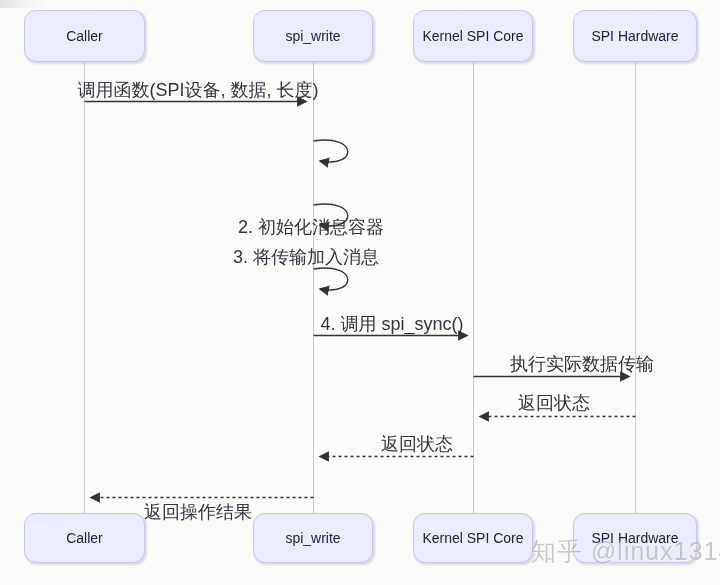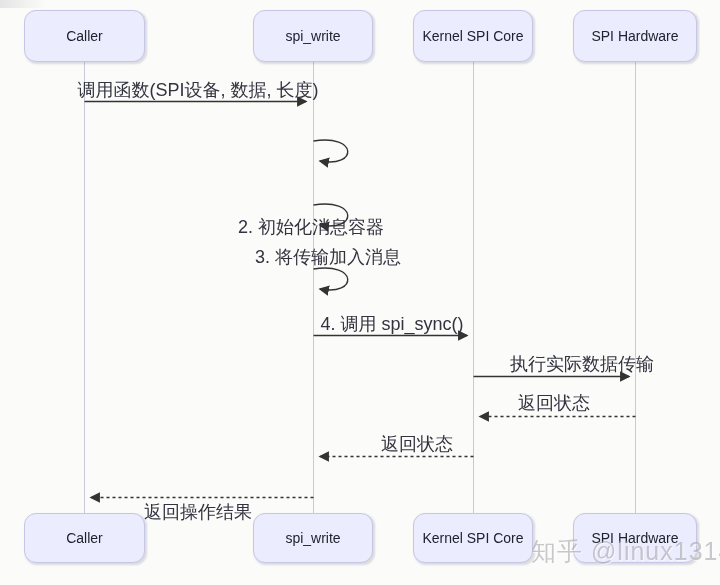--- a/index.html
+++ b/index.html
@@ -100,21 +100,21 @@
   </div>
   <div class="actor-box" style="left:413px; top:10px; width:120px; height:52px;">
     <span>Kernel SPI Core</span>
   </div>
   <div class="actor-box" style="left:573px; top:10px; width:124px; height:52px;">
     <span>SPI Hardware</span>
   </div>
 
   <div class="msg-label" style="left:198px; top:78px;">调用函数(SPI设备, 数据, 长度)</div>
   <div class="msg-label" style="left:311px; top:185px;margin-top:30px;">2. 初始化消息容器</div>
-  <div class="msg-label" style="left:328px; top:245px;">3. 将传输加入消息</div>
+  <div class="msg-label" style="left:306px; top:245px;">3. 将传输加入消息</div>
   <div class="msg-label" style="left:392px; top:312px;text-align:center;">4. 调用 spi_sync()</div>
   <div class="msg-label" style="left:554px; top:352px;margin-left:28px;">执行实际数据传输</div>
   <div class="msg-label" style="left:554px; top:391px;">返回状态</div>
   <div class="msg-label" style="left:392px; top:432px;margin-left:25px;">返回状态</div>
   <div class="msg-label" style="left:198px; top:472px;margin-top:28px;">返回操作结果</div>
 
   <div class="actor-box" style="left:24px;  top:513px; width:121px; height:50px;">
     <span>Caller</span>
   </div>
   <div class="actor-box" style="left:253px; top:513px; width:120px; height:50px;">

